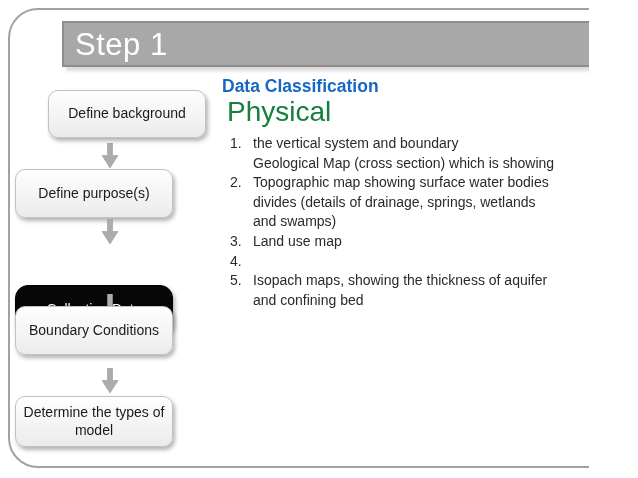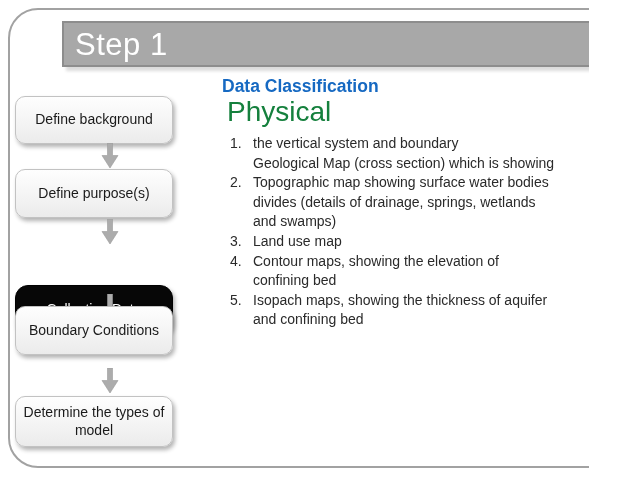--- a/index.html
+++ b/index.html
@@ -54,21 +54,21 @@
     color: #1a1a1a;
     padding: 3px 6px;
     line-height: 1.25;
   }
   .flow-box.active {
     background: #070707;
     border: 1px solid #000000;
     border-radius: 13px;
     color: #ffffff;
   }
-  .flow-step-1 { top: 96px;  height: 48px; }
+  .flow-step-1 { top: 90px;  height: 48px; margin-left: 33px; }
   .flow-step-2 { top: 169px; height: 49px; }
   .flow-step-3 { top: 243px; height: 50px; margin-top: 42px; }
   .flow-step-4 { top: 306px; height: 49px; }
   .flow-step-5 { top: 396px; height: 51px; }
   .flow-arrow {
     position: absolute;
     left: 99px;
     width: 22px; height: 26px;
   }
   .flow-arrow-1 { top: 143px; }
@@ -175,24 +175,20 @@
 
     <div class="list-item">
       <span class="num">3.</span>
       <div class="lines">
         <div class="line">Land use map</div>
       </div>
     </div>
 
     <div class="list-item">
       <span class="num">4.</span>
-      <div class="lines">
-        <div class="line">Contour maps, showing the elevation of</div>
-        <div class="line">confining bed</div>
-      </div>
     </div>
 
     <div class="list-item">
       <span class="num">5.</span>
       <div class="lines">
         <div class="line">Isopach maps, showing the thickness of aquifer</div>
         <div class="line">and confining bed</div>
       </div>
     </div>
 

